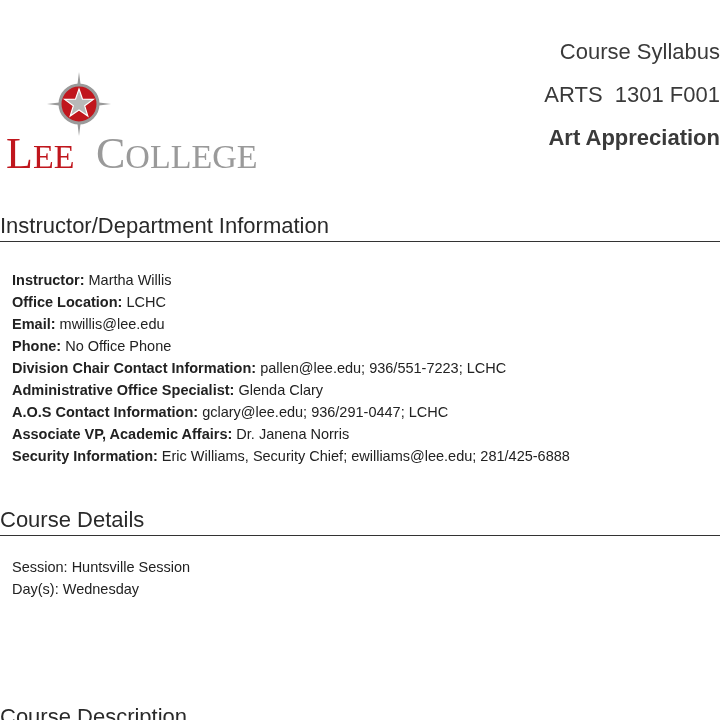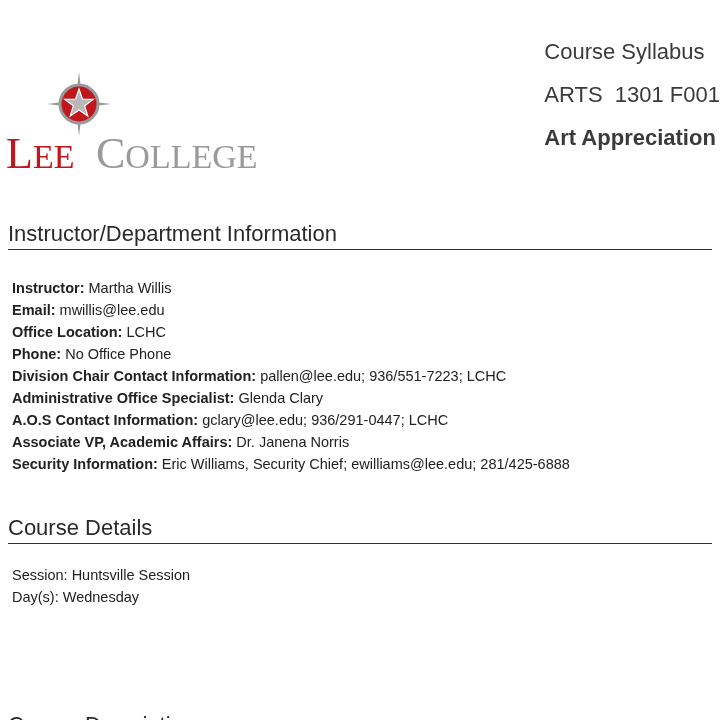--- a/index.html
+++ b/index.html
@@ -2,26 +2,26 @@
 <html><head>
   <meta charset="utf-8">
   <style>
     html, body { margin: 0; padding: 0; background: #ffffff; }
     body {
       width: 720px; height: 720px; overflow: hidden; position: relative;
       font-family: "Liberation Sans", sans-serif; color: #222222;
     }
     .header { position: relative; height: 190px; }
     .logo { position: absolute; left: 6px; top: 70px; width: 268px; height: 104px; }
-    .title-block { position: absolute; right: 0; top: 30px; text-align: left; color: #3a3a3a; }
+    .title-block { position: absolute; right: 0; top: 30px; text-align: right; color: #3a3a3a; }
     .title-line { font-size: 22px; line-height: 43px; margin: 0; font-weight: normal; }
     .title-line.bold { font-weight: bold; }
     .section-heading {
       font-size: 22px; font-weight: normal; color: #2a2a2a;
-      margin: 8px; padding: 0 0 2px 0; border-bottom: 1px solid #333333;
+      margin: 0; padding: 0 0 2px 0; border-bottom: 1px solid #333333;
       line-height: 26px;
     }
     .info-list { margin: 12px; padding: 0; list-style: none; }
     .info-list li { font-size: 14.5px; line-height: 22px; color: #222; }
     .info-list b { font-weight: bold; }
     #sec-instructor { position: absolute; left: 0; top: 213px; width: 720px; }
     #sec-instructor .info-list { margin-top: 27px; }
     #sec-details { position: absolute; left: 0; top: 507px; width: 720px; }
     #sec-details .info-list { margin-top: 20px; }
     #sec-description { position: absolute; left: 0; top: 704px; width: 720px; }
@@ -52,22 +52,22 @@
     <p class="title-line">Course Syllabus</p>
     <p class="title-line" style="white-space: pre;">ARTS  1301 F001</p>
     <p class="title-line bold">Art Appreciation</p>
   </div>
 </div>
 
 <section id="sec-instructor">
   <h2 class="section-heading">Instructor/Department Information</h2>
   <ul class="info-list">
     <li><b>Instructor:</b> <span>Martha Willis</span></li>
+    <li><b>Office Location:</b> <span>LCHC</span></li>
     <li><b>Email:</b> <span>mwillis@lee.edu</span></li>
-    <li><b>Office Location:</b> <span>LCHC</span></li>
     <li><b>Phone:</b> <span>No Office Phone</span></li>
     <li><b>Division Chair Contact Information:</b> <span>pallen@lee.edu; 936/551-7223; LCHC</span></li>
     <li><b>Administrative Office Specialist:</b> <span>Glenda Clary</span></li>
     <li><b>A.O.S Contact Information:</b> <span>gclary@lee.edu; 936/291-0447; LCHC</span></li>
     <li><b>Associate VP, Academic Affairs:</b> <span>Dr. Janena Norris</span></li>
     <li><b>Security Information:</b> <span>Eric Williams, Security Chief; ewilliams@lee.edu; 281/425-6888</span></li>
   </ul>
 </section>
 
 <section id="sec-details">

